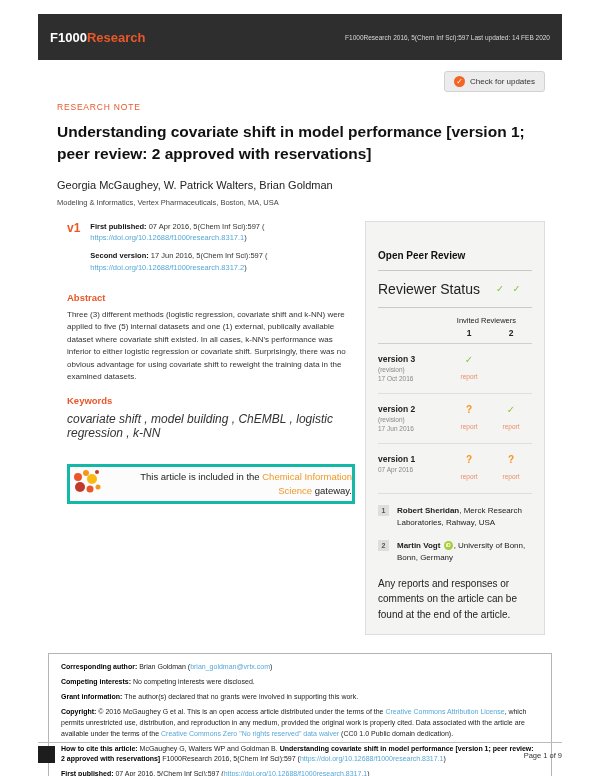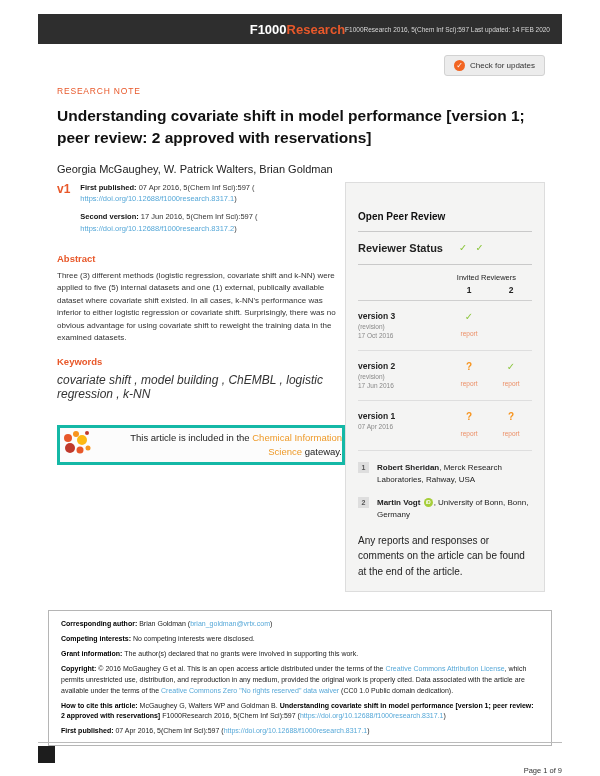--- a/index.html
+++ b/index.html
@@ -4,22 +4,22 @@
 <style>
   * { box-sizing: border-box; margin: 0; padding: 0; }
   html,body { background:#888; }
   .page {
     width: 600px; height: 776px; background: #fff; position: relative;
     font-family: "Liberation Sans", "DejaVu Sans", sans-serif; color: #222;
     margin: 0 auto; overflow: hidden;
   }
   
   .topbar {
-    margin: 14px 38px 0; height: 30px; background: #2e2e2e;
-    display: flex; align-items: center; justify-content: flex-end; padding: 0 12px;
+    margin: 14px 38px 0; height: 46px; background: #2e2e2e;
+    display: flex; align-items: center; justify-content: space-between; padding: 0 12px;
   }
   .logo { font-size: 13px; font-weight: bold; cursor: pointer; }
   .logo-f1000 { color: #fff; }
   .logo-research { color: #E8582A; }
   .topbar-citation { color: #d8d8d8; font-size: 6.5px; }
 
   
   .updates-row { text-align: right; margin: 10px 55px 0; }
   .check-updates {
     display: inline-flex; align-items: center; gap: 5px; background: #ececec;
@@ -30,21 +30,21 @@
     width: 11px; height: 11px; background: #f26522; border-radius: 50%;
     color: #fff; font-size: 8px; line-height: 11px; text-align: center; flex: none;
   }
 
   .content { margin: 10px 55px 0 57px; }
   .type-label { color: #E8582A; font-size: 8.5px; letter-spacing: 0.8px; margin-bottom: 9px; }
   .title { font-size: 15.5px; font-weight: bold; color: #111; line-height: 1.45; margin-bottom: 13px; }
   .authors { font-size: 11px; color: #222; margin-bottom: 7px; }
   .affiliation { font-size: 7.5px; color: #444; margin-bottom: 14px; }
 
-  .cols { display: flex; align-items: flex-start; }
+  .cols { display: flex; gap: 10px; align-items: flex-start; margin-left: 10px; }
   .main-col { width: 288px; flex: none; }
   .side-col { flex: 1; }
 
   .version-box { display: flex; gap: 10px; margin-bottom: 12px; }
   .v-badge { color: #E8582A; font-weight: bold; font-size: 12px; }
   .v-item { font-size: 7.5px; color: #333; margin-bottom: 7px; line-height: 1.5; }
   .v-item strong { color: #111; }
   a.link { color: #56A8D8; text-decoration: none; cursor: pointer; }
 
   .sec-heading { color: #E8582A; font-size: 9.5px; font-weight: bold; margin: 12px 0 6px; }
@@ -53,21 +53,21 @@
 
   .gateway-box { margin-top: 24px; display: flex; align-items: center; gap: 12px;
     background: #fcfcfc; border: 3px solid #14b8a6; padding: 0; text-align: right; }
   .gateway-text { font-size: 9.5px; line-height: 1.5; color: #222; }
   .gateway-link { color: #EE9A29; text-decoration: none; cursor: pointer; }
 
   
   .pr-panel { background: #f4f4f3; border: 1px solid #ddd; padding: 28px 12px 12px; min-height: 372px; }
   .pr-heading { font-size: 10px; font-weight: bold; color: #111; padding-bottom: 9px; border-bottom: 1px solid #c9c9c9; }
   .pr-status { display: flex; gap: 16px; align-items: center; padding: 10px 0; border-bottom: 1px solid #c9c9c9; }
-  .pr-status-label { font-size: 11px; font-weight: bold; }
+  .pr-status-label { font-size: 14px; font-weight: normal; }
   .pr-status-icons { color: #8CC63E; font-weight: bold; font-size: 9.5px; letter-spacing: 3px; }
   .pr-invited-label { text-align: right; font-size: 7.5px; color: #222; padding: 8px 16px 3px 0; }
   .pr-grid { display: grid; grid-template-columns: 1fr 42px 42px; align-items: start; }
   .pr-colnums { font-size: 8.5px; font-weight: bold; text-align: center; padding-bottom: 5px; border-bottom: 1px solid #cfcfcf; }
   .pr-row { padding: 10px 0; border-bottom: 1px solid #dedede; }
   .pr-row:last-of-type { border-bottom: 1px solid #c9c9c9; }
   .pr-version-name { font-size: 8.5px; font-weight: bold; color: #222; }
   .pr-version-sub, .pr-version-date { font-size: 6.5px; color: #888; margin-top: 2px; }
   .pr-cell { text-align: center; }
   .pr-glyph { font-size: 10px; font-weight: bold; display: block; }
@@ -84,21 +84,21 @@
   
   .info-box { margin: 18px 48px 0; border: 1px solid #b5b5b5; padding: 8px 12px; }
   .info-box p { font-size: 7px; line-height: 1.55; margin-bottom: 4px; color: #222; }
   .info-box p:last-child { margin-bottom: 0; }
   .info-box strong { color: #000; }
 
   
   .page-footer { position: absolute; left: 38px; right: 38px; top: 742px; }
   .footer-rule { border-top: 1px solid #bbb; }
   .footer-mark { width: 17px; height: 17px; background: #1d1d1d; margin-top: 3px; }
-  .page-num { position: absolute; right: 0; top: 24px; font-size: 7.5px; color: #333; }
+  .page-num { position: absolute; right: 0; top: 9px; font-size: 7.5px; color: #333; }
 </style>
 </head>
 <body>
 
 <div class="page">
 
   <header class="topbar">
     <div class="logo">
       <span class="logo-f1000">F1000</span><span class="logo-research">Research</span>
     </div>
@@ -110,20 +110,21 @@
       <span class="upd-icon">✓</span>
       <span>Check for updates</span>
     </button>
   </div>
 
   <div class="content">
 
     <div class="type-label">RESEARCH NOTE</div>
     <h1 class="title">Understanding covariate shift in model performance [version 1; peer review: 2 approved with reservations]</h1>
     <div class="authors">Georgia McGaughey, W. Patrick Walters, Brian Goldman</div>
+    <div class="affiliation">Modeling &amp; Informatics, Vertex Pharmaceuticals, Boston, MA, USA</div>
 
     <div class="cols">
 
       <div class="main-col">
 
         <div class="version-box">
           <div class="v-badge">v1</div>
           <div>
             <p class="v-item">
               <strong>First published:</strong><span> 07 Apr 2016, 5(Chem Inf Sci):597 (</span><br>

